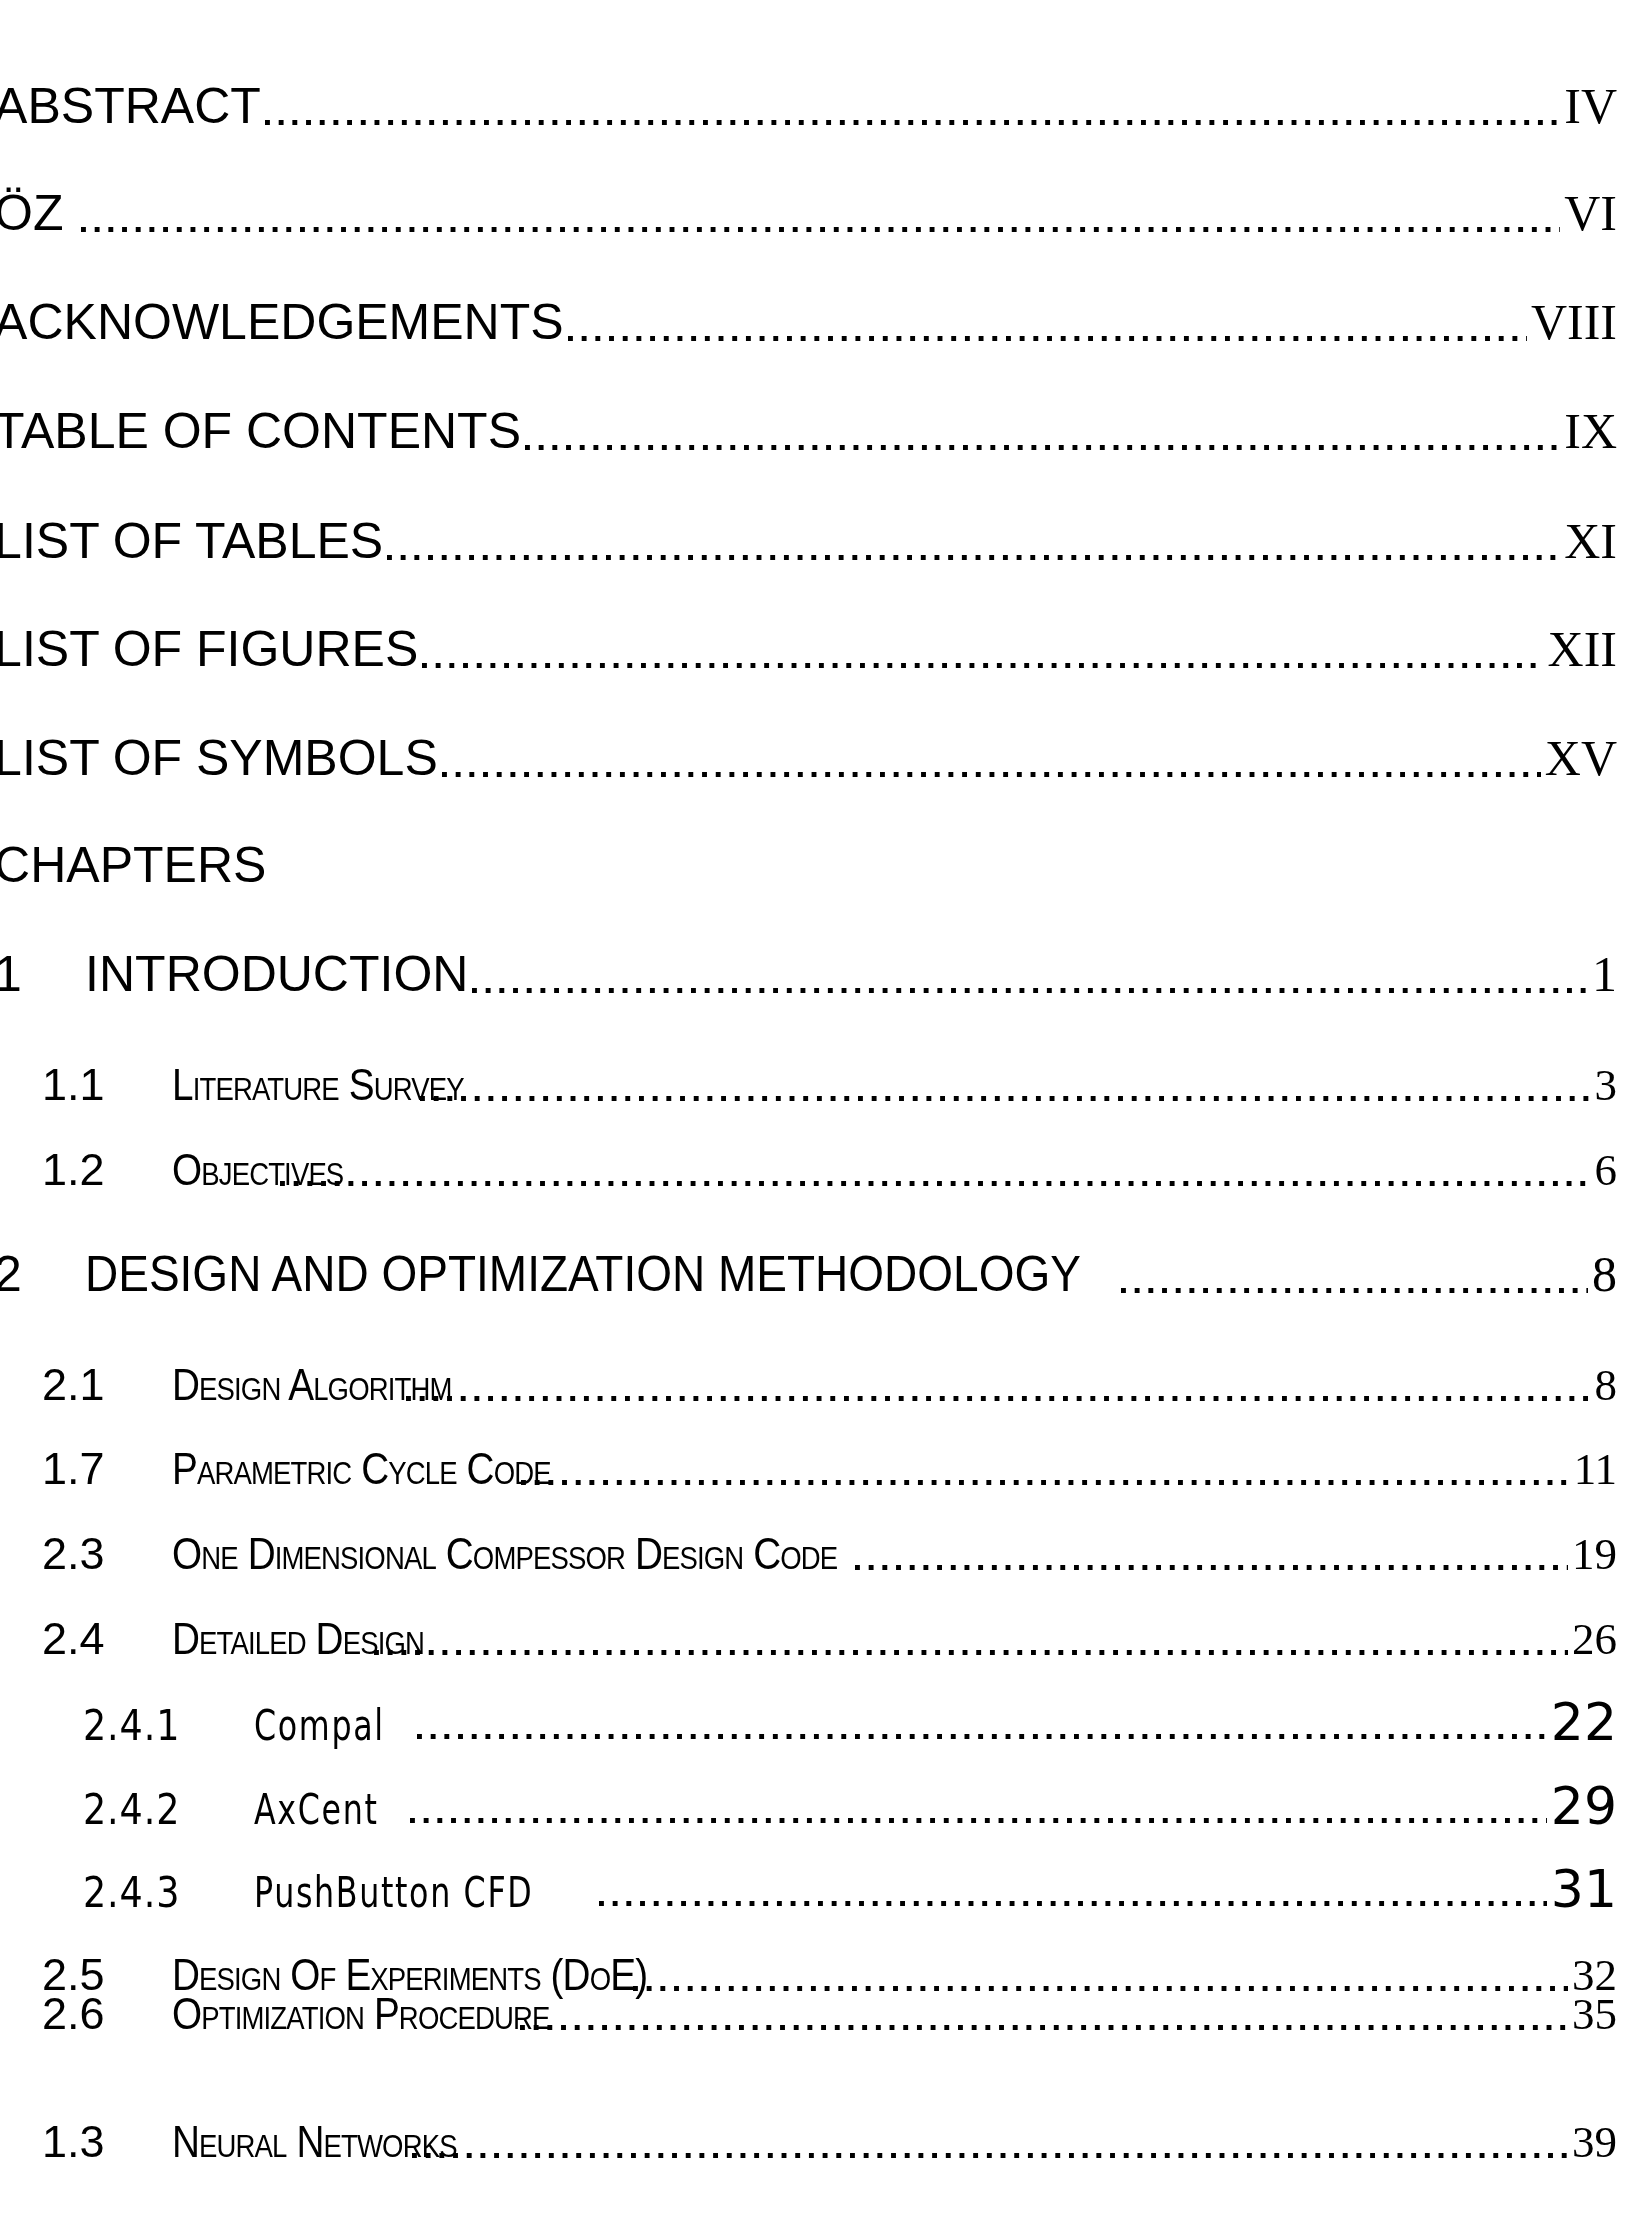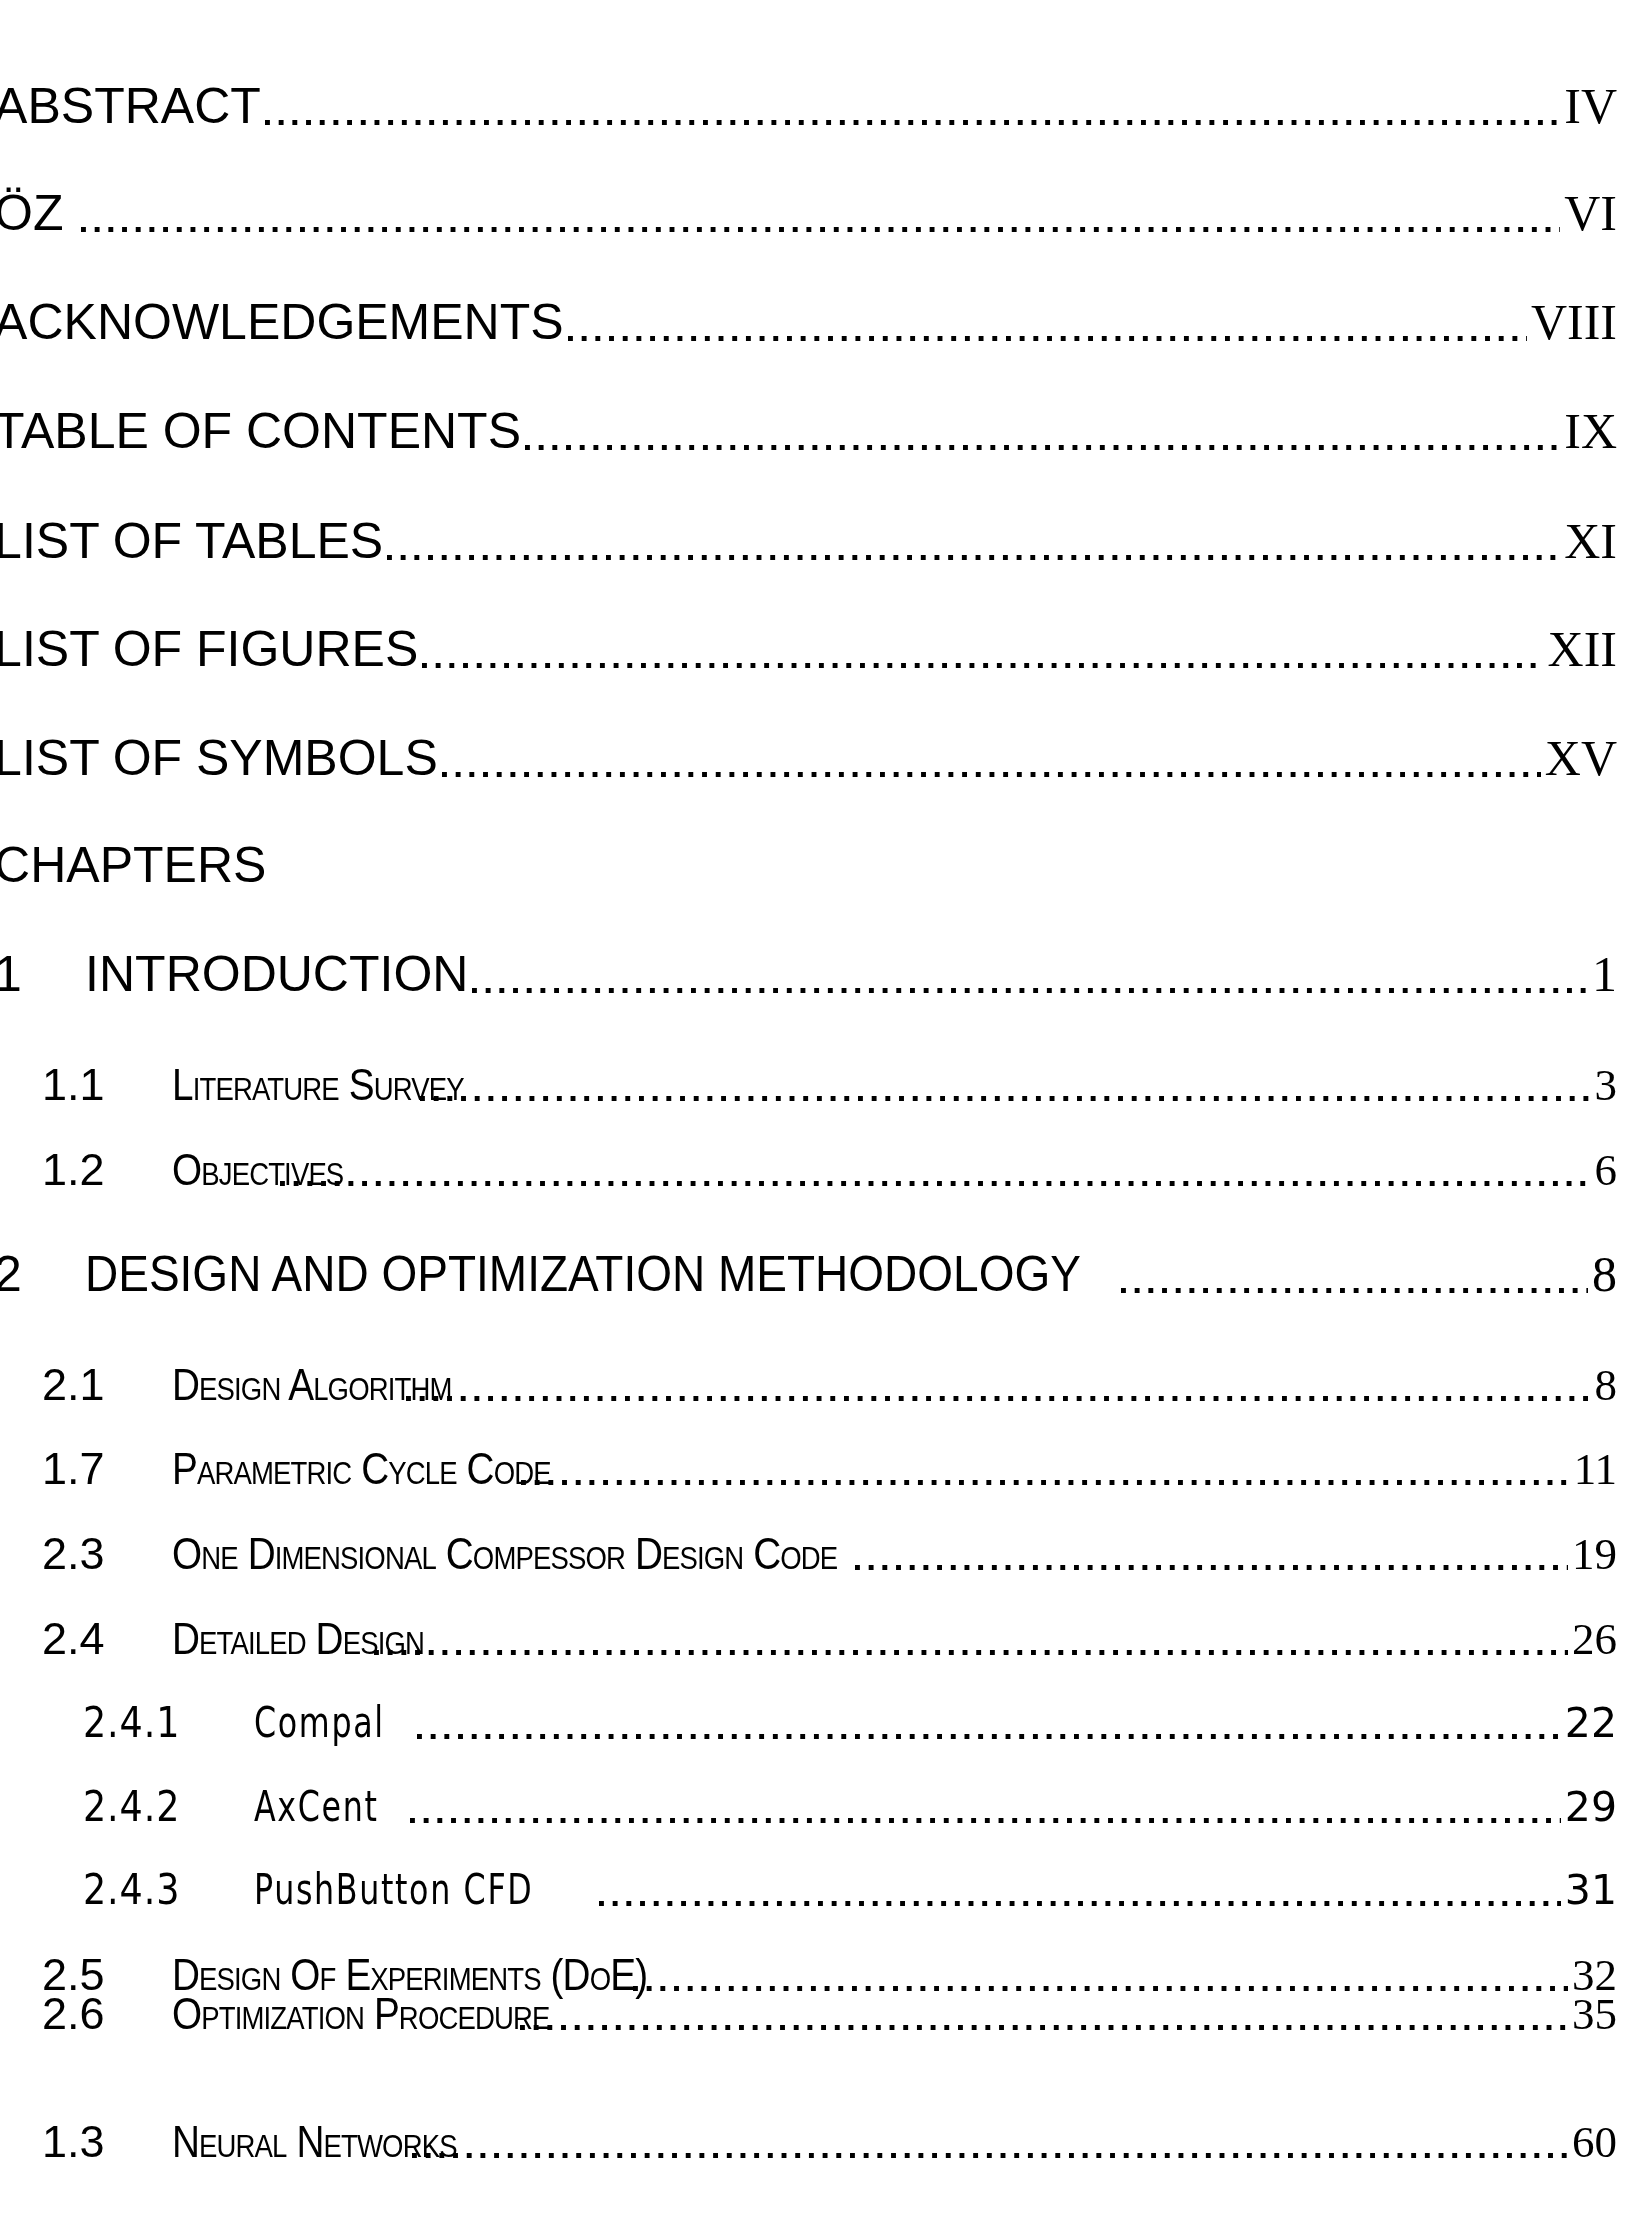--- a/index.html
+++ b/index.html
@@ -28,21 +28,21 @@
     margin: 0 3.9px;
     background-image: linear-gradient(to right, #000 0, #000 4.9px, transparent 4.9px, transparent 13.7px);
     background-size: 13.7px 4.9px;
     background-repeat: repeat-x;
     align-self: flex-end;
     margin-bottom: 10.7px;
   }
   .l2 .leader, .l3 .leader { margin-bottom: 9.8px; }
   .page { flex: 0 0 auto; font-family: Liberation Serif, serif; }
   .l2 .page, .l3 .page { font-size: 45px; }
-  .l3 .page { font-family: "DejaVu Sans", sans-serif; font-size: 41px; }
+  .l3 .page { font-family: "DejaVu Sans", sans-serif; font-size: 52px; }
   .heading { position: absolute; left: -5.9px; font-family: "Liberation Sans", sans-serif; font-size: 50px; line-height: 59px; }
 </style>
 </head>
 <body>
 
 <div class="row l1" style="top:77px">
   <span class="title">ABSTRACT</span>
   <span class="leader"></span>
   <span class="page">IV</span>
 </div>
@@ -155,15 +155,15 @@
 <div class="row l2" style="top:1987px">
   <span class="num">2.6</span>
   <span class="title sc">Optimization Procedure</span>
   <span class="leader"></span>
   <span class="page">35</span>
 </div>
 <div class="row l2" style="top:2115px">
   <span class="num">1.3</span>
   <span class="title sc">Neural Networks</span>
   <span class="leader"></span>
-  <span class="page">60</span>
+  <span class="page">39</span>
 </div>
 
 
 </body></html>

